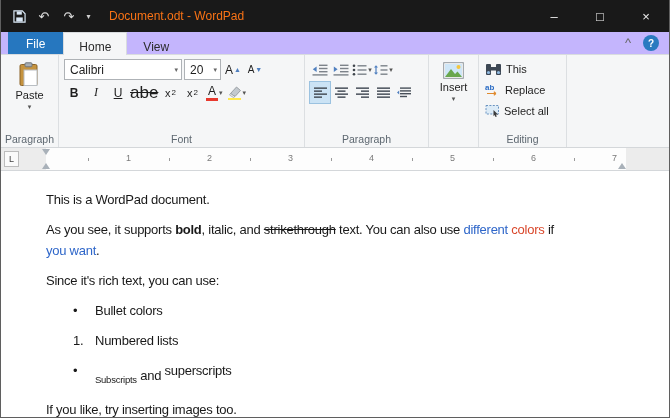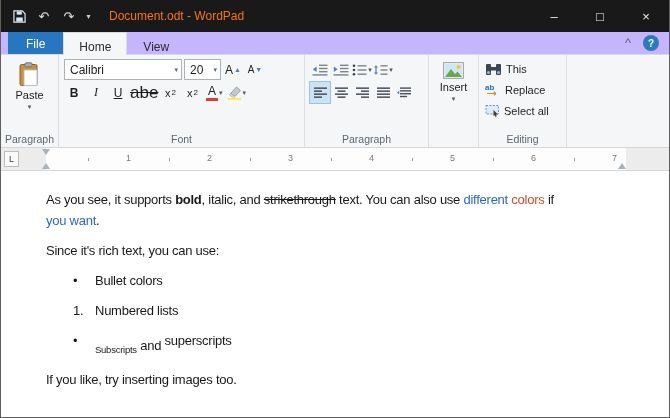--- a/index.html
+++ b/index.html
@@ -362,20 +362,21 @@
       <span class="ruler-tick" style="left: 329.5px;"></span>
       <span class="ruler-num" style="left: 449px;">5</span>
       <span class="ruler-tick" style="left: 410.5px;"></span>
       <span class="ruler-num" style="left: 530px;">6</span>
       <span class="ruler-tick" style="left: 491.5px;"></span>
       <span class="ruler-num" style="left: 611px;">7</span>
       <span class="ruler-tick" style="left: 572.5px;"></span>
     </div>
 
   <div class="doc">
+      <div class="doc-p"><span><span>This is a WordPad document.</span></span></div>
       <div class="doc-p"><span><span>As you see, it supports </span><span class="rb">bold</span><span>, </span><span class="ri">italic</span><span>, and </span><span class="rst">strikethrough</span><span> text. You can also use </span><span style="color: rgb(46, 102, 201);">different</span><span> </span><span style="color: rgb(217, 71, 43);">colors</span><span> if</span><br><span style="color: rgb(46, 102, 201);">you want</span><span>.</span></span></div>
       <div class="doc-p"><span><span>Since it's rich text, you can use:</span></span></div>
       <div class="doc-li">
         <span class="li-marker">•</span>
         <span><span>Bullet colors</span></span>
       </div>
       <div class="doc-li">
         <span class="li-marker">1.</span>
         <span><span>Numbered lists</span></span>
       </div>

